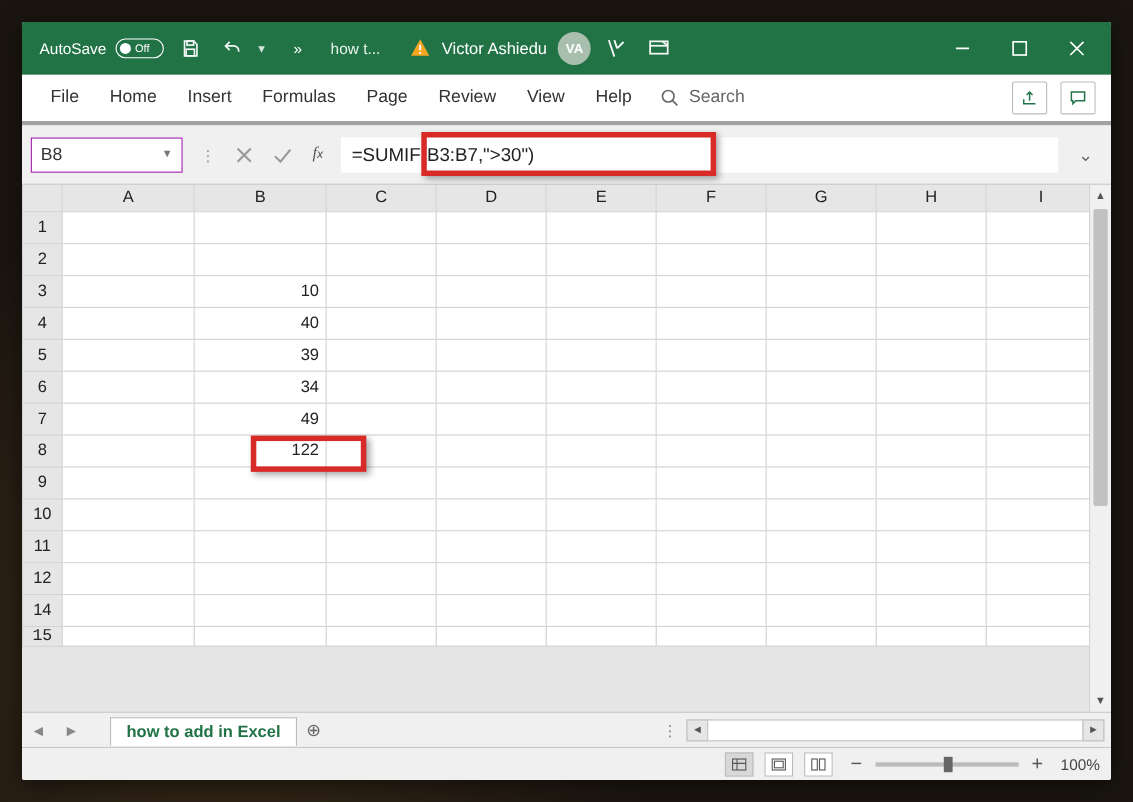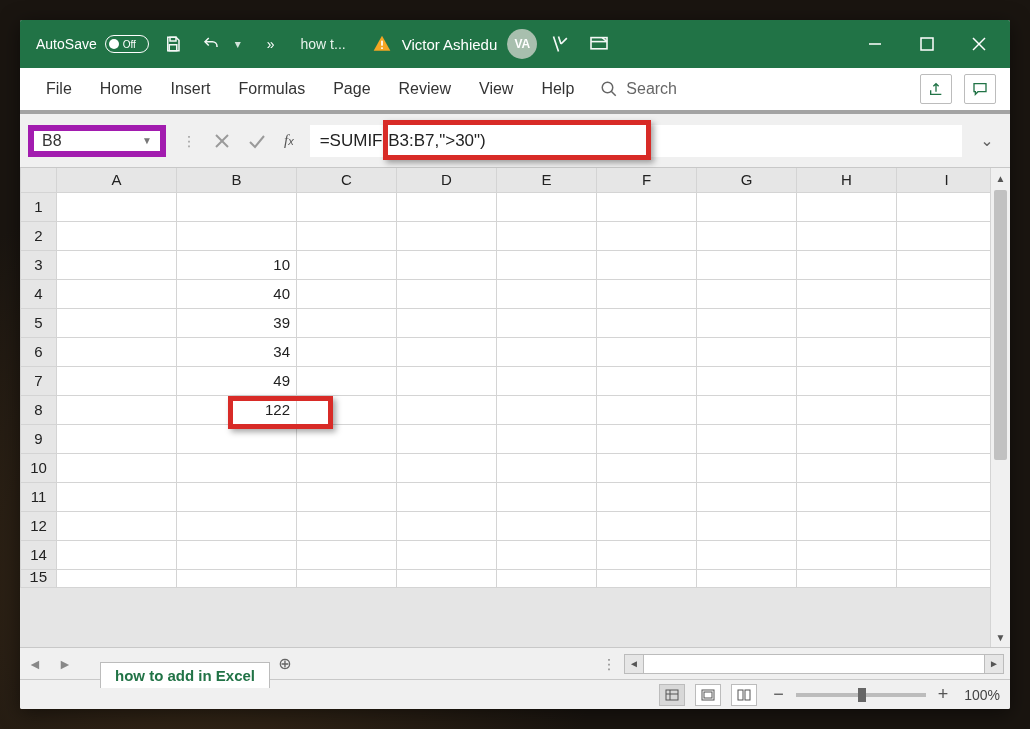--- a/index.html
+++ b/index.html
@@ -77,21 +77,21 @@
     background:#f0f0f0;
     border-bottom:1px solid #c8c8c8;
     height:54px;
     display:flex;
     align-items:center;
     padding: 8px 8px;
     gap:10px;
     position:relative;
   }
   .name-box {
-    width:138px;height:32px;background:#fff;border:6px solid #a21caf;
+    width:138px;height:32px;background:#fff;border:1px solid #a21caf;
     display:flex;align-items:center;justify-content:space-between;
     padding:0 8px;font-size:16px;color:#333;
   }
   .name-box .dd { color:#777; font-size:10px;}
   .fb-icons { display:flex; gap:18px; align-items:center; color:#9a9a9a; padding:0 6px;}
   .fx { font-style:italic; color:#555; font-size:15px; font-family: "Times New Roman", serif; margin-right:0;}
   .formula-input {
     flex:1; height:32px; background:#fff; border:none;
     padding:0 10px; font-size:17px; color:#222;
     display:flex; align-items:center;
@@ -144,21 +144,21 @@
   .last-row-clip td, .last-row-clip th { height:14px !important; overflow:hidden;font-family:Liberation Mono, monospace;}
   
   .tabstrip {
     height:32px; background:#f0f0f0; border-top:1px solid #c8c8c8;
     display:flex; align-items:center; font-size:14px; color:#444;
   }
   .tabstrip .nav { width:30px; text-align:center; color:#888;}
   .sheet-tab {
     background:#fff; border:1px solid #bcbcbc; border-bottom:none;
     padding:4px 14px; color:#217346; font-weight:600; font-size:15px;
-    position:relative; top:11px;
+    position:relative; top:1px;
   }
   .add-sheet { width:30px; text-align:center; color:#666; font-size:16px;}
   .tabstrip .dots { margin-left:auto; margin-right:6px; color:#888; letter-spacing:2px;}
   .hscroll-wrap { display:flex; align-items:center; gap:0; margin-right:6px;}
   .hscroll-btn { width:20px; height:20px; background:#e6e6e6; border:1px solid #bcbcbc; display:flex;align-items:center;justify-content:center; font-size:10px; color:#555;}
   .hscroll-track { width:340px; height:20px; background:#fff; border:1px solid #bcbcbc; border-left:none; border-right:none;}
   
   .statusbar {
     height:30px; background:#f0f0f0; border-top:1px solid #c8c8c8;
     display:flex; align-items:center; justify-content:flex-end;

